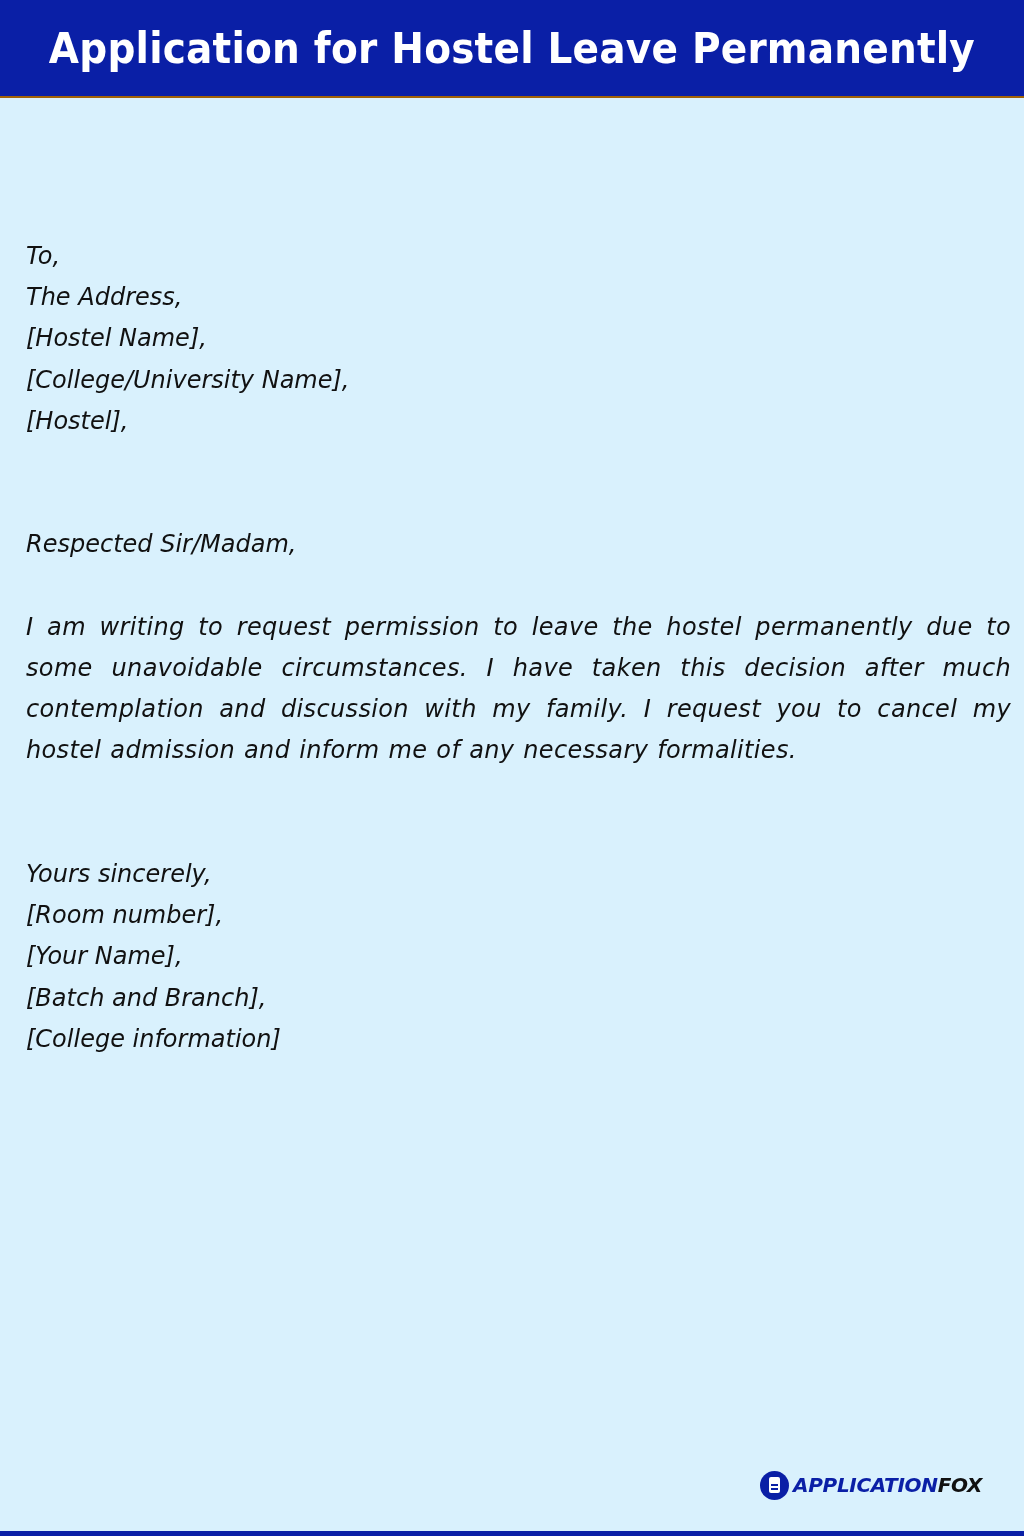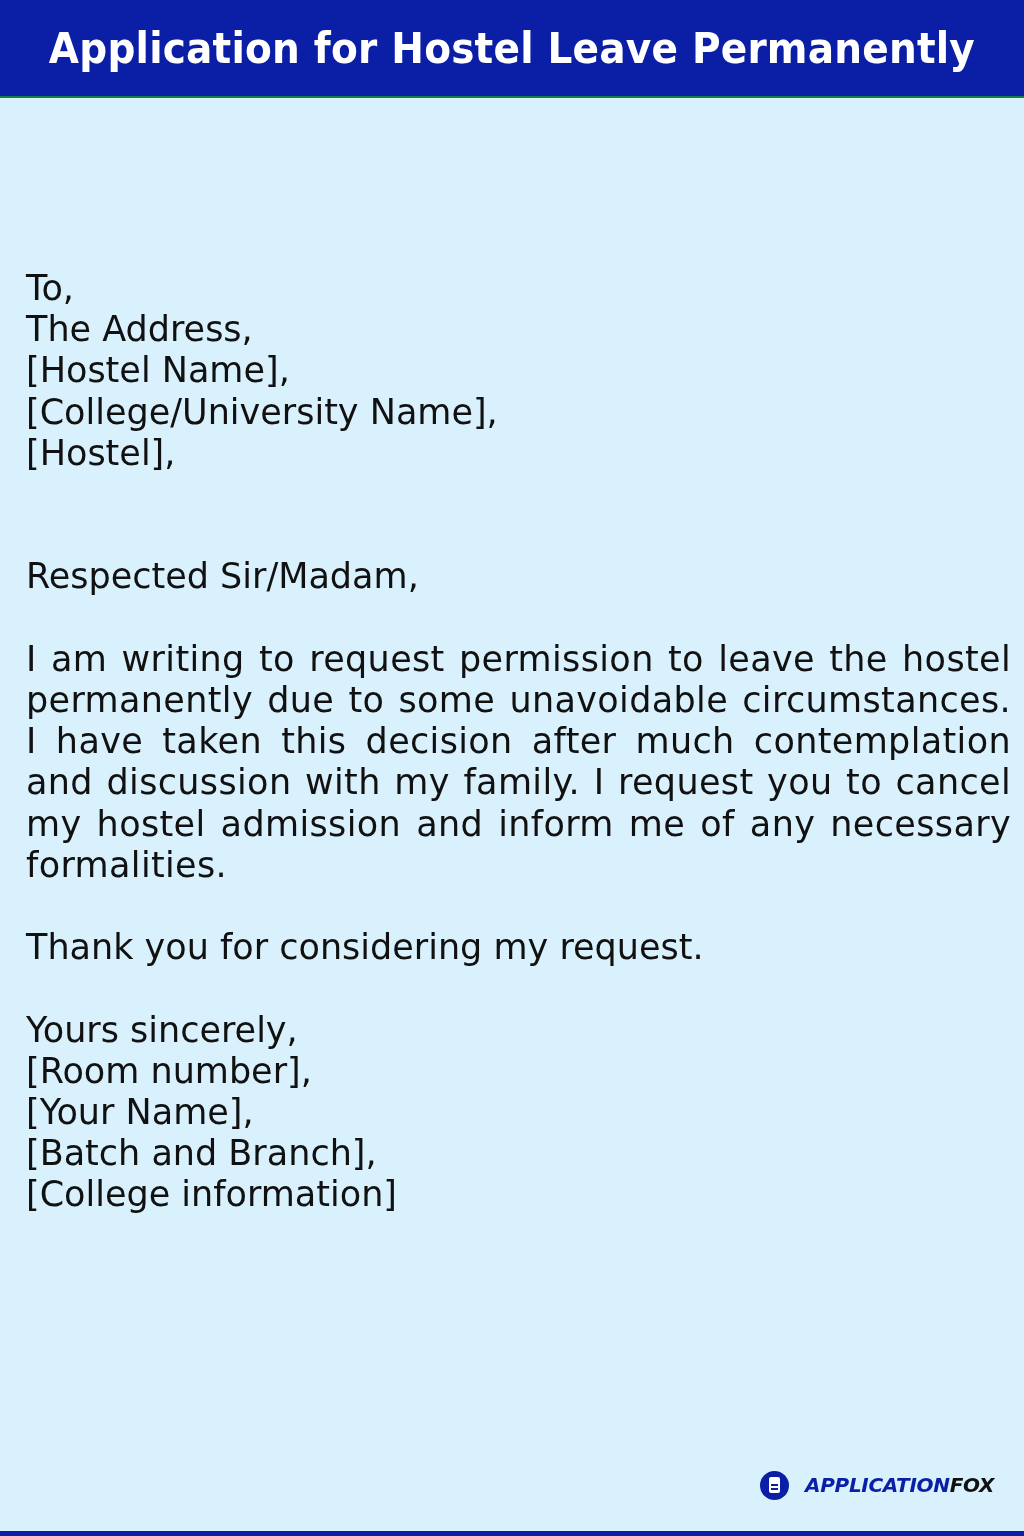--- a/index.html
+++ b/index.html
@@ -6,42 +6,42 @@
   body {
     width: 1024px; height: 1536px; overflow: hidden;
     background: #d9f1fd;
     font-family: "DejaVu Sans", "Liberation Sans", sans-serif;
     color: #111111;
     position: relative;
   }
   .header {
     position: absolute; left: 0; top: 0; width: 1024px; height: 96px;
     background: #0a1fa6;
-    border-bottom: 2px solid #15803d;
+    border-bottom: 2px solid #a16207;
     display: flex; align-items: center; justify-content: center;
   }
   .header-title {
     color: #ffffff; font-weight: bold; font-size: 42px;
     letter-spacing: 0.2px; white-space: nowrap;
     font-family: "DejaVu Sans", sans-serif;
     transform: scaleX(0.93);
   }
   .letter {
-    position: absolute; left: 26px; top: 268px; width: 985px;
-    font-size: 35px; line-height: 41.2px;
+    position: absolute; left: 26px; top: 236px; width: 985px;
+    font-size: 24px; line-height: 41.2px; font-style: italic;
   }
   .line { display: block; white-space: nowrap; }
   .gap { display: block; height: 41.2px; }
   .body-para {
     display: block; text-align: justify; text-align-last: left;
     white-space: normal; letter-spacing: 0.35px; word-spacing: 1px;
   }
   .footer-logo {
     position: absolute; left: 760px; top: 1470px; height: 30px;
-    display: flex; align-items: center; gap: 16px;
+    display: flex; align-items: center; gap: 4px;
   }
   .logo-icon {
     width: 29px; height: 29px; border-radius: 50%; background: #0a1fa6;
     position: relative;
   }
   .logo-icon .doc {
     position: absolute; left: 9px; top: 6px; width: 11px; height: 16px;
     background: #ffffff; border-radius: 2px;
   }
   .logo-icon .doc::before, .logo-icon .doc::after {
@@ -73,21 +73,20 @@
     <span class="line">[Hostel Name],</span>
     <span class="line">[College/University Name],</span>
     <span class="line">[Hostel],</span>
   </div>
   <span class="gap"></span>
   <span class="gap"></span>
   <span class="line">Respected Sir/Madam,</span>
   <span class="gap"></span>
   <span class="body-para">I am writing to request permission to leave the hostel permanently due to some unavoidable circumstances. I have taken this decision after much contemplation and discussion with my family. I request you to cancel my hostel admission and inform me of any necessary formalities.</span>
   <span class="gap"></span>
-  <span class="line">Thank you for considering my request.</span>
   <span class="gap"></span>
   <span class="line">Yours sincerely,</span>
   <div>
     <span class="line">[Room number],</span>
     <span class="line">[Your Name],</span>
     <span class="line">[Batch and Branch],</span>
     <span class="line">[College information]</span>
   </div>
 </div>
 

